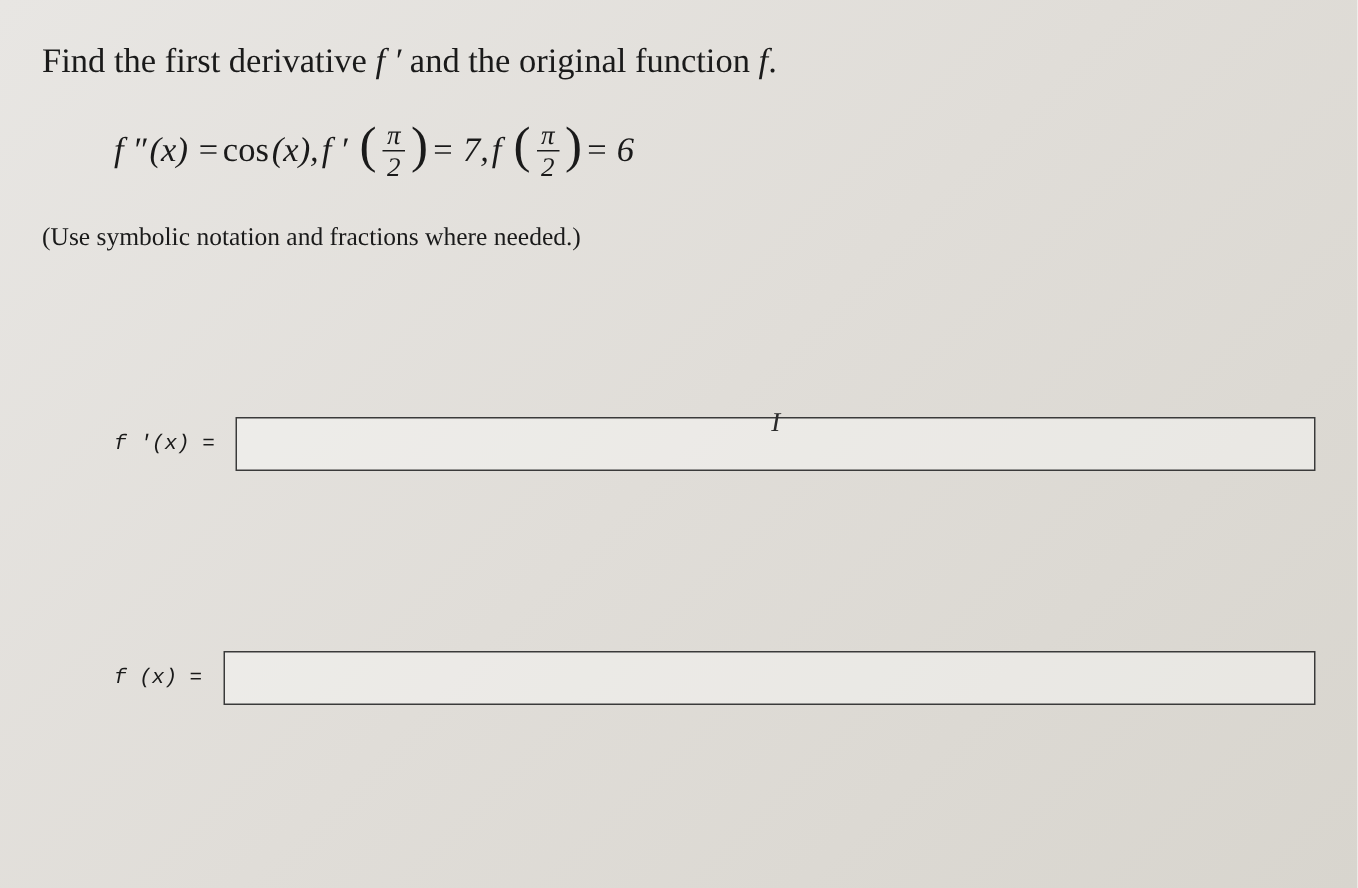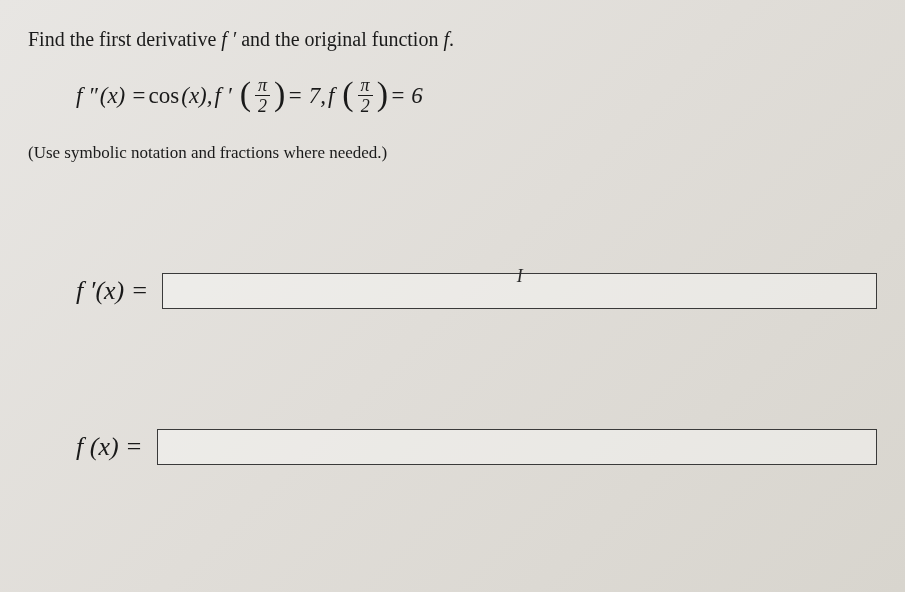--- a/index.html
+++ b/index.html
@@ -11,21 +11,21 @@
       width: 905px;
       height: 592px;
       background: linear-gradient(135deg, #e8e6e3 0%, #e0ddd8 50%, #d8d5ce 100%);
       font-family: 'Times New Roman', Times, serif;
       color: #1a1a1a;
       padding: 24px 28px;
       position: relative;
       overflow: hidden;
     }
     .question-text {
-      font-size: 20px;
+      font-size: 23px;
       line-height: 1.5;
       margin-bottom: 22px;
     }
     .math-expr {
       font-style: italic;
     }
     .equation-line {
       font-size: 23px;
       margin-left: 48px;
       margin-bottom: 28px;
@@ -61,24 +61,25 @@
       font-size: 17px;
       margin-bottom: 110px;
     }
     .input-row {
       display: flex;
       align-items: center;
       margin-left: 48px;
       margin-bottom: 120px;
     }
     .input-label {
-      font-size: 26px;
+      font-size: 14px;
       font-style: italic;
       margin-right: 14px;
       white-space: nowrap;
+      font-family: Liberation Mono, monospace;
     }
     .input-box {
       flex: 1;
       height: 36px;
       border: 1.5px solid #3a3a3a;
       background: rgba(248, 248, 245, 0.5);
       position: relative;
       min-width: 700px;
     }
     .cursor-caret {

